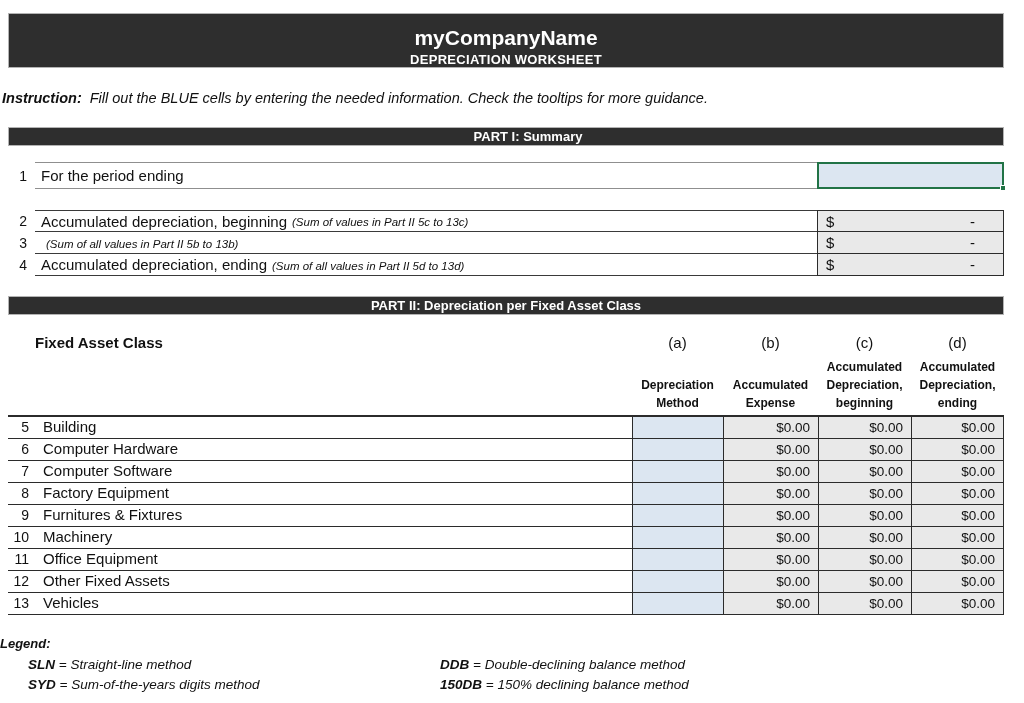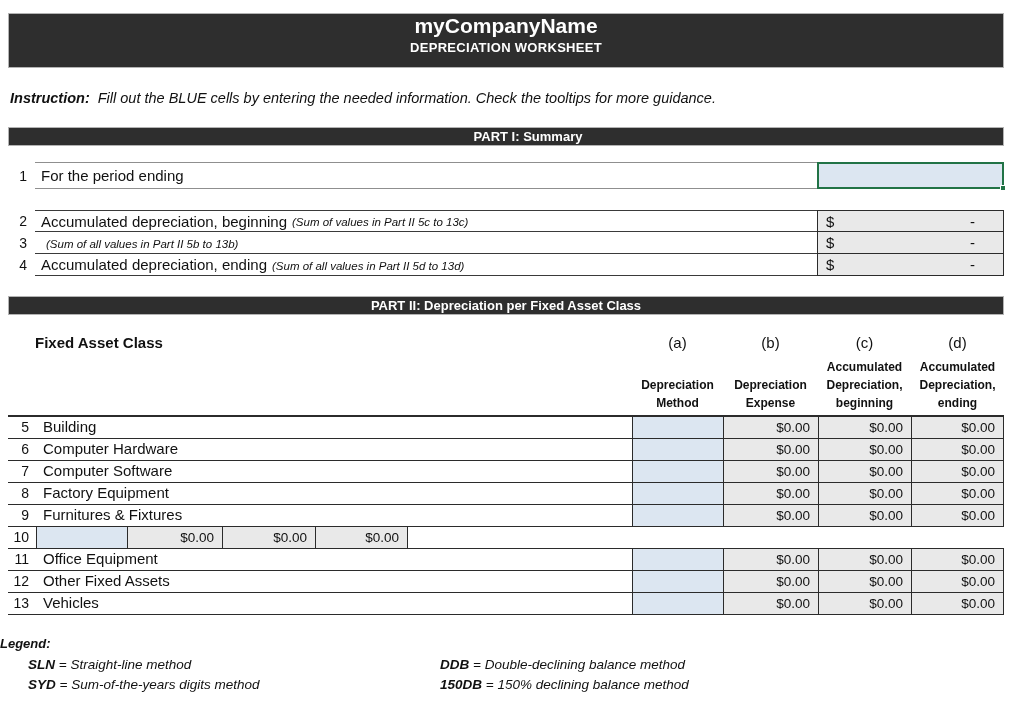--- a/index.html
+++ b/index.html
@@ -3,27 +3,27 @@
 <meta charset="utf-8">
 <style>
   * { box-sizing: border-box; margin: 0; padding: 0; }
   html, body { width: 1024px; height: 703px; background: #ffffff; }
   body { position: relative; font-family: "Liberation Sans", sans-serif; color: #111; }
 
   
   .banner {
     position: absolute; left: 8px; top: 13px; width: 996px; height: 55px;
     background: #2e2e2e; border: 1px solid #b3b3b3; color: #fff;
-    display: flex; flex-direction: column; align-items: center; justify-content: flex-start;
+    display: flex; flex-direction: column; align-items: center; justify-content: flex-end;
   }
   .banner-title { font-size: 21px; font-weight: bold; line-height: 24px; }
   .banner-subtitle { font-size: 13px; font-weight: bold; letter-spacing: .3px; margin-top: 2px; }
 
   
-  .instruction { position: absolute; left: 10px; top: 90px; font-size: 14.5px; font-style: italic; }
+  .instruction { position: absolute; left: 2px; top: 90px; font-size: 14.5px; font-style: italic; }
   .instruction .ins-label { font-weight: bold; margin-right: 8px; }
 
   
   .part-bar {
     position: absolute; left: 8px; width: 996px; height: 19px;
     background: #2e2e2e; border: 1px solid #b3b3b3;
     color: #fff; font-size: 13px; font-weight: bold; text-align: center; line-height: 17px;
   }
   .part1-bar { top: 127px; padding-left: 44px; }
   .part2-bar { top: 296px; }
@@ -161,21 +161,21 @@
 <div class="p2-head">
   <div class="p2-head-spacer">
     <span class="fixed-asset-class">Fixed Asset Class</span>
   </div>
   <div class="p2-head-col hc-a">
     <div class="col-letter">(a)</div>
     <div class="col-title">Depreciation Method</div>
   </div>
   <div class="p2-head-col hc-b">
     <div class="col-letter">(b)</div>
-    <div class="col-title">Depreciation Expense</div>
+    <div class="col-title">Accumulated Expense</div>
   </div>
   <div class="p2-head-col hc-c">
     <div class="col-letter">(c)</div>
     <div class="col-title">Accumulated Depreciation, beginning</div>
   </div>
   <div class="p2-head-col hc-d">
     <div class="col-letter">(d)</div>
     <div class="col-title">Accumulated Depreciation, ending</div>
   </div>
 </div>
@@ -216,20 +216,21 @@
   <div class="p2-row">
     <div class="c-num">9</div>
     <div class="c-label">Furnitures &amp; Fixtures</div>
     <div class="c-a"></div>
     <div class="c-val c-b">$0.00</div>
     <div class="c-val c-c">$0.00</div>
     <div class="c-val c-d">$0.00</div>
   </div>
   <div class="p2-row">
     <div class="c-num">10</div>
+    <div class="c-label">Machinery</div>
     <div class="c-a"></div>
     <div class="c-val c-b">$0.00</div>
     <div class="c-val c-c">$0.00</div>
     <div class="c-val c-d">$0.00</div>
   </div>
   <div class="p2-row">
     <div class="c-num">11</div>
     <div class="c-label">Office Equipment</div>
     <div class="c-a"></div>
     <div class="c-val c-b">$0.00</div>

